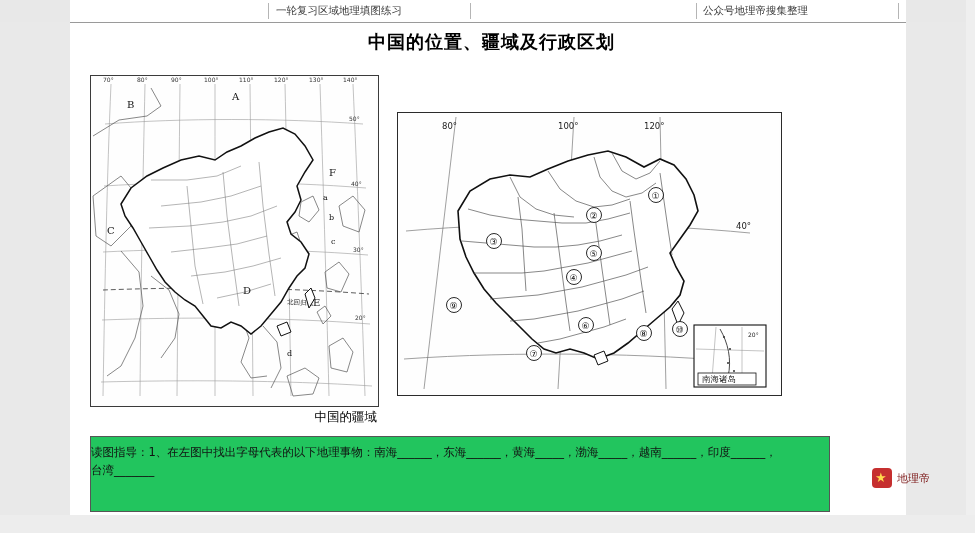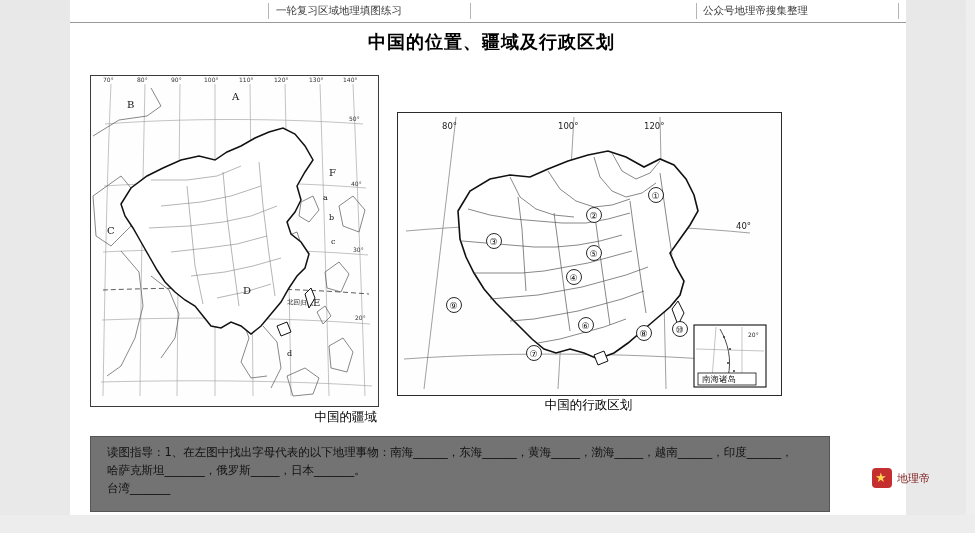--- a/index.html
+++ b/index.html
@@ -97,23 +97,23 @@
 
   .map-svg { display: block; }
 
   
   .instr-box {
     position: absolute;
     left: 90px; top: 436px;
     width: 740px;
     height: 76px;
     border: 1px solid #555;
-    background: #737373;
+    background: #22c55e;
     box-sizing: border-box;
-    padding: 6px 8px 0 16px;
+    padding: 6px 8px 0 0;
   }
   .instr-line {
     font-size: 11.5px;
     line-height: 18px;
     font-family: "DejaVu Sans", "Liberation Sans", sans-serif;
     color: #111;
     white-space: nowrap;
   }
   
   .badge {
@@ -377,25 +377,23 @@
           <circle cx="332" cy="236" r="1"></circle>
           <circle cx="330" cy="250" r="1"></circle>
           <circle cx="336" cy="258" r="1"></circle>
         </g>
         <text x="350" y="224" font-size="6" fill="#222" font-family="DejaVu Sans, sans-serif">20°</text>
         <rect x="300" y="260" width="58" height="12" fill="#fff" stroke="#111" stroke-width="0.8"></rect>
         <text x="304" y="269" font-size="8.5" fill="#111" font-family="DejaVu Serif, serif">南海诸岛</text>
       </g>
     </svg>
   </div>
-  <div class="fig-caption cap-right">中国的行政区划</div>
 
   <div class="instr-box">
     <div class="instr-line">读图指导：1、在左图中找出字母代表的以下地理事物：南海______，东海______，黄海_____，渤海_____，越南______，印度______，</div>
-    <div class="instr-line">哈萨克斯坦_______，俄罗斯_____，日本_______。</div>
     <div class="instr-line">台湾_______</div>
   </div>
 
   <div class="badge">
     <div class="badge-logo">
         <span class="star">★</span>
       </div>
     <div class="badge-text">地理帝</div>
   </div>
 

